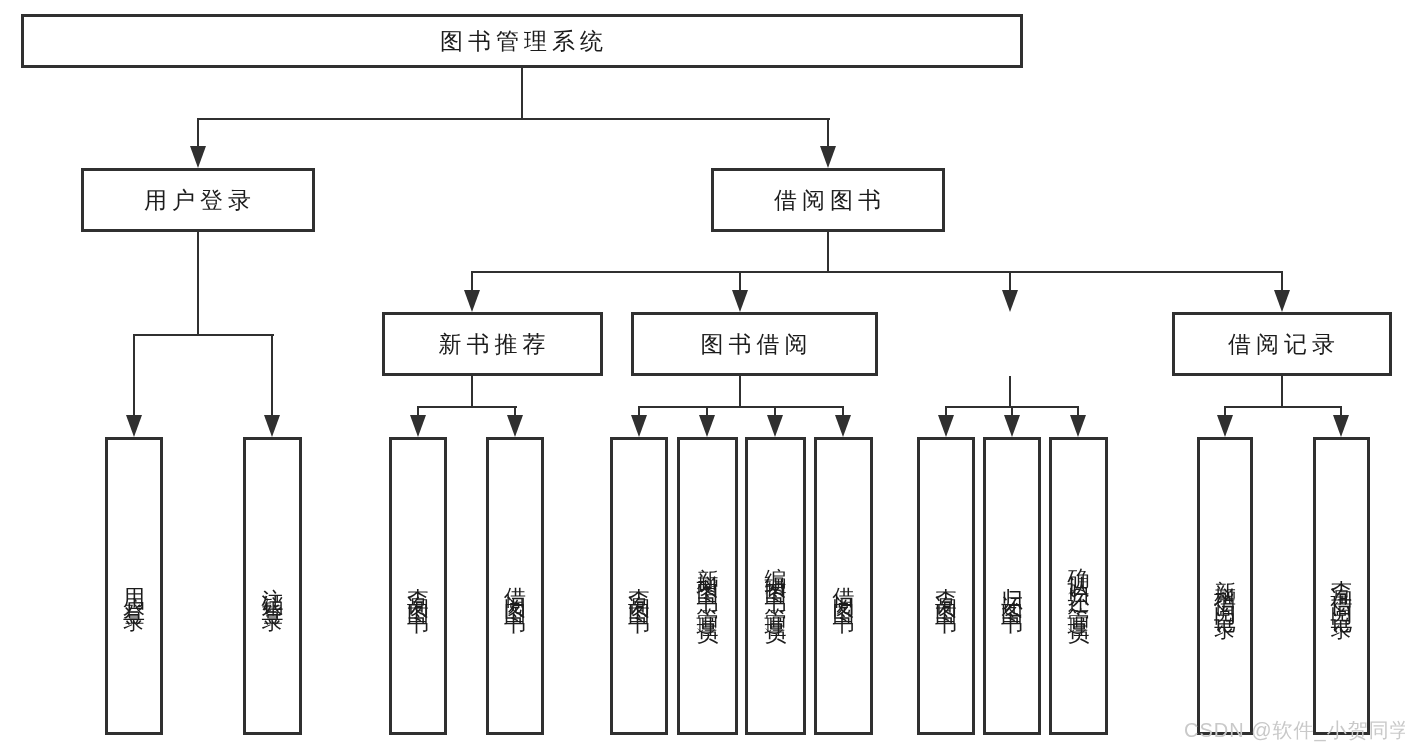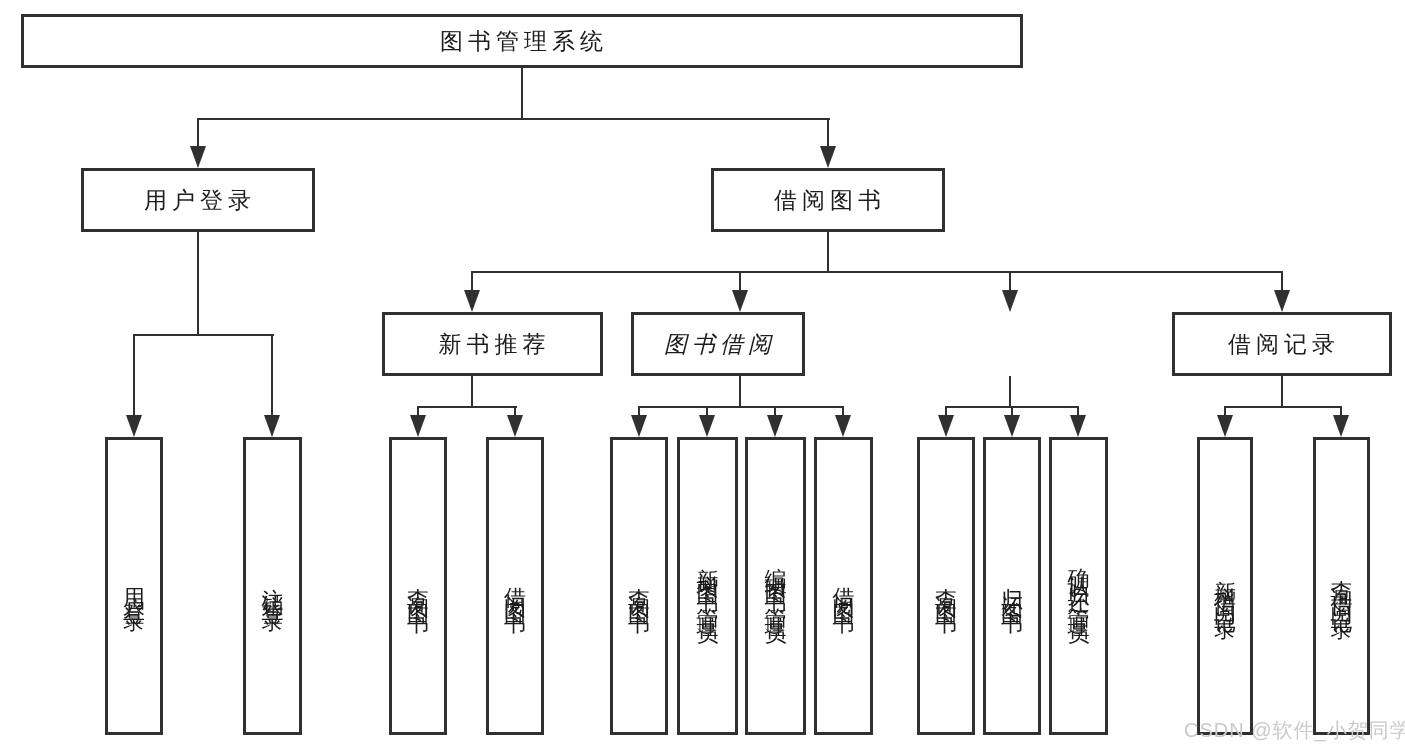--- a/index.html
+++ b/index.html
@@ -78,21 +78,21 @@
   <div class="vline" style="left:739px;top:271px;height:19px;"></div>
   <div class="ah" style="left:732px;top:290px;"></div>
   <div class="vline" style="left:1009px;top:271px;height:19px;"></div>
   <div class="ah" style="left:1002px;top:290px;"></div>
   <div class="vline" style="left:1281px;top:271px;height:19px;"></div>
   <div class="ah" style="left:1274px;top:290px;"></div>
 
   <div class="hbox" style="left:362px;top:312px;width:221px;height:64px;margin-left:20px;">
     <span class="label">新书推荐</span>
   </div>
-  <div class="hbox" style="left:631px;top:312px;width:174px;height:64px;font-style:italic;">
+  <div class="hbox" style="left:631px;top:312px;width:247px;height:64px;">
     <span class="label">图书借阅</span>
   </div>
   <div class="hbox" style="left:1172px;top:312px;width:220px;height:64px;">
     <span class="label">借阅记录</span>
   </div>
 
   <div class="vline" style="left:471px;top:376px;height:31px;"></div>
   <div class="hline" style="left:417px;top:406px;width:100px;"></div>
   <div class="vline" style="left:417px;top:406px;height:10px;"></div>
   <div class="ah" style="left:410px;top:415px;"></div>

